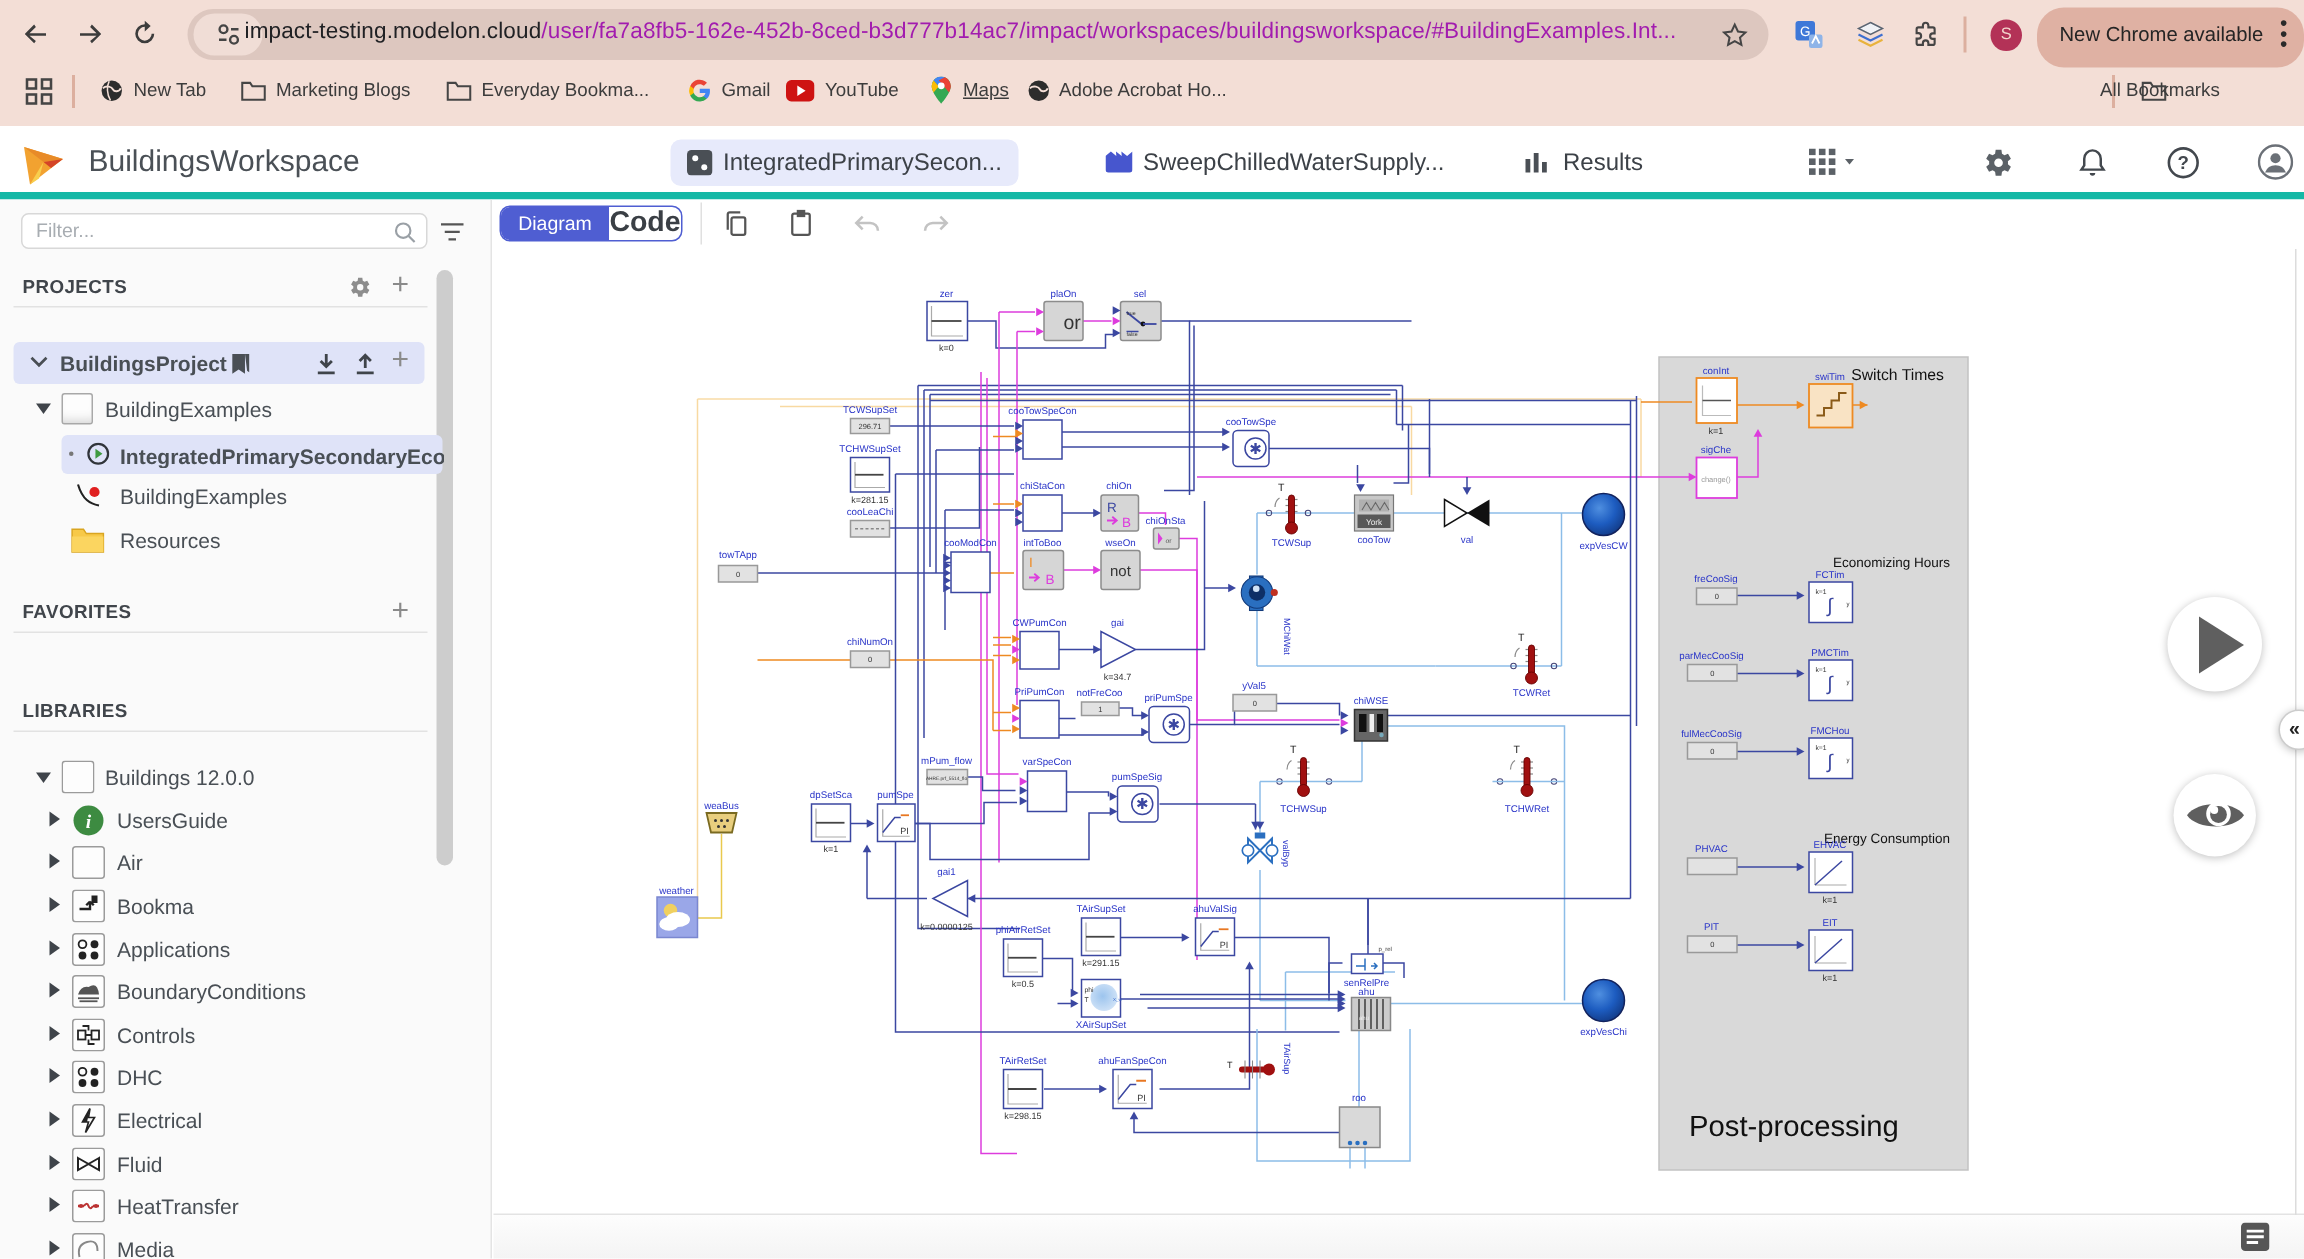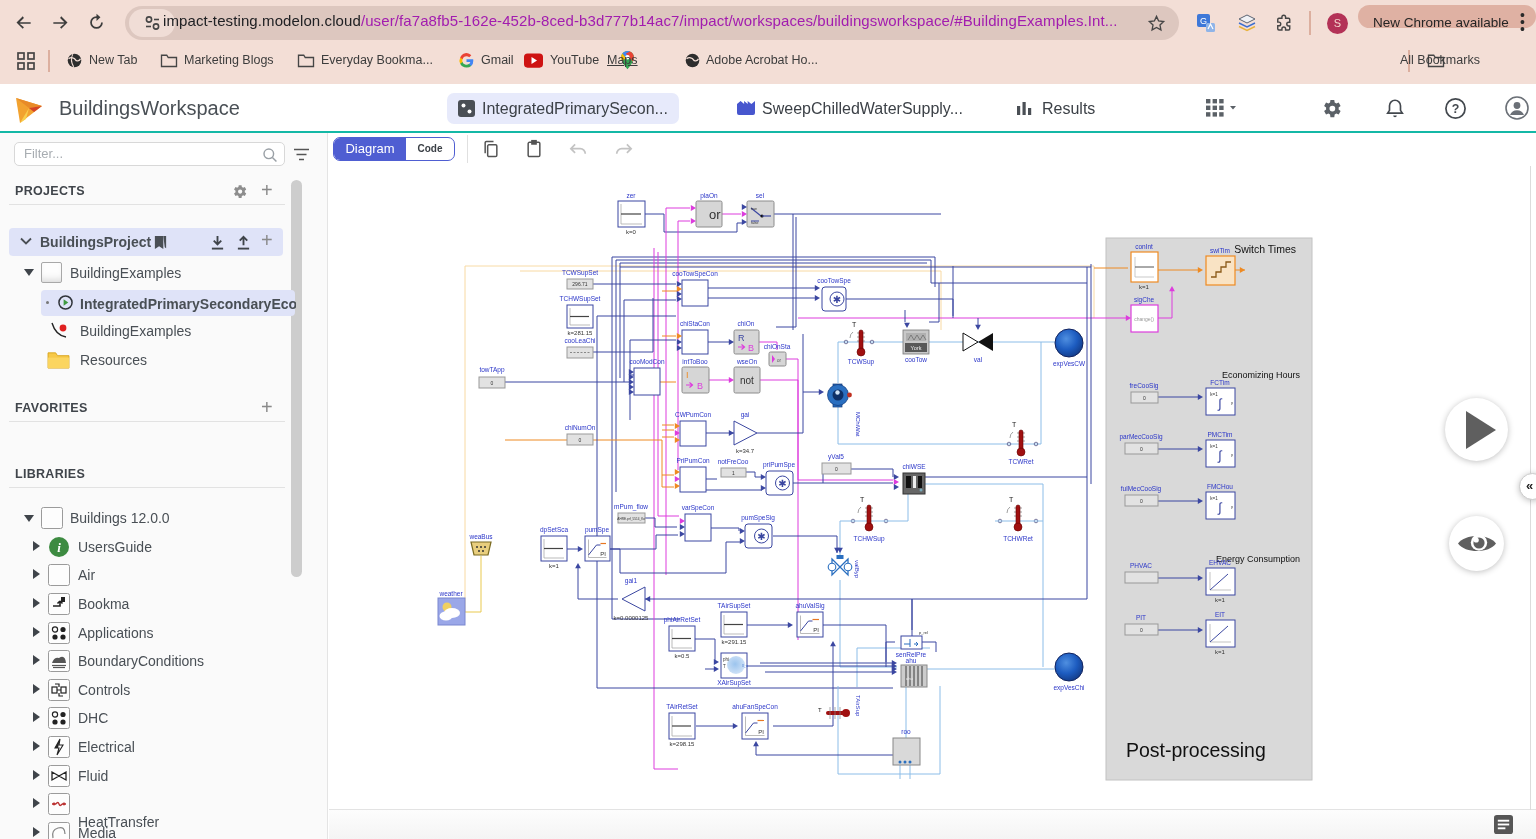--- a/index.html
+++ b/index.html
@@ -7,31 +7,31 @@
   .abs { position:absolute; }
   
   #chrome-top { position:absolute; left:0; top:0; width:1536px; height:84px; background:#f3ded6; }
   #urlbar { position:absolute; left:125px; top:6px; width:1054px; height:34px; background:#ddc7bf; border-radius:17px; }
   #urlbar .tune { position:absolute; left:4px; top:3px; width:46px; height:28px; background:#f0ddd6; border-radius:14px; }
   #urltext { position:absolute; left:163px; top:12px; font-size:15px; color:#202124; letter-spacing:0.1px; }
   #urltext .path { color:#a21caf; }
   .bk { position:absolute; top:53px; font-size:12.5px; color:#3c3c3c; white-space:nowrap; }
   .bkic { position:absolute; top:53px; font-size:13px; color:#444; }
   #avatarS { position:absolute; left:1327px; top:13px; width:21px; height:21px; border-radius:50%; background:#b33257; color:#f3d6cd; font-size:11px; text-align:center; line-height:21px; }
-  #newchrome { position:absolute; left:1358px; top:5px; width:178px; height:23px; background:#dfb1a3; border-radius:18px; font-size:13.5px; color:#252525; line-height:36px; padding-left:15px; }
+  #newchrome { position:absolute; left:1358px; top:5px; width:178px; height:40px; background:#dfb1a3; border-radius:18px; font-size:13.5px; color:#252525; line-height:36px; padding-left:15px; }
   
-  #appbar { position:absolute; left:0; top:84px; width:1536px; height:49px; background:#fff; border-bottom:2px solid #14b8a6; }
+  #appbar { position:absolute; left:0; top:84px; width:1536px; height:49px; background:#fff; border-bottom:5px solid #14b8a6; }
   #appbar .title { position:absolute; left:59px; top:13px; font-size:20px; color:#4a5056; }
   .tabpill { position:absolute; top:9px; height:31px; background:#e7eafb; border-radius:7px; font-size:16px; color:#3c4147; line-height:31px; }
   .apptab { position:absolute; top:9px; height:31px; font-size:16px; color:#3c4147; line-height:31px; }
   
   #toolbar { position:absolute; left:328px; top:133px; width:1208px; height:33px; background:#fff; }
   #seg { position:absolute; left:5px; top:4px; width:122px; height:24px; border:1px solid #4f5ed2; border-radius:7px; overflow:hidden; background:#fff; }
   #seg .d { position:absolute; left:0; top:0; width:72px; height:24px; background:#4f5ed2; color:#fff; font-size:13px; font-weight:normal; text-align:center; line-height:22px; }
-  #seg .c { position:absolute; left:72px; top:0; width:48px; height:24px; color:#3a3f45; font-size:10px; font-weight:bold; text-align:center; line-height:22px; }
+  #seg .c { position:absolute; left:72px; top:0; width:48px; height:24px; color:#3a3f45; font-size:19px; font-weight:bold; text-align:center; line-height:22px; }
   
   #sidebar { position:absolute; left:0; top:133px; width:328px; height:706px; background:#fafafa; border-right:1px solid #e4e4e4; overflow:hidden; }
   #filter { position:absolute; left:14px; top:9px; width:271px; height:24px; border:1px solid #d8d8d8; border-radius:5px; background:#fff; color:#a8adb2; font-size:13px; line-height:22px; padding-left:9px; }
   .sechead { position:absolute; left:15px; font-size:12.5px; font-weight:bold; color:#40454b; letter-spacing:0.3px; }
   .secline { position:absolute; left:9px; width:276px; height:1px; background:#e2e2e2; }
   .srow { position:absolute; font-size:14px; color:#494f55; white-space:nowrap; }
   .g { color:#8a8a8a; }
   #thumb { position:absolute; left:291px; top:47px; width:11px; height:397px; background:#cdcdcd; border-radius:6px; }
   
   .fab { position:absolute; border-radius:50%; background:#fff; box-shadow:0 1px 6px rgba(0,0,0,0.25); }
@@ -117,21 +117,21 @@
       <path d="M9.5 4.5l7 4.5-7 4.5z" fill="#fff"></path>
     </svg>
   <div class="bk" style="left:550px;">YouTube</div>
   <svg style="position:absolute;left:620px;top:51px;" width="15" height="19" viewBox="0 0 16 22">
       <path d="M8 0a7.4 7.4 0 0 0-7.4 7.4C.6 12.9 8 21 8 21s7.4-8.1 7.4-13.6A7.4 7.4 0 0 0 8 0z" fill="#34a853"></path>
       <path d="M8 0a7.4 7.4 0 0 0-5.9 3l4 4.8L10.8.6A7.4 7.4 0 0 0 8 0z" fill="#4285f4"></path>
       <path d="M2.1 3a7.4 7.4 0 0 0-1.5 4.4c0 1.5.6 3.2 1.4 4.9l4.1-4.5z" fill="#fbbc05"></path>
       <path d="M13.9 3A7.4 7.4 0 0 1 15.4 7.4c0 1.5-.6 3.2-1.4 4.9L6.1 2.8 10.8.6A7.4 7.4 0 0 1 13.9 3z" fill="#ea4335"></path>
       <circle cx="8" cy="7.2" r="2.6" fill="#fff"></circle>
     </svg>
-  <div class="bk" style="left:607px;text-decoration:underline;">Maps</div>
+  <div class="bk" style="left:642px;text-decoration:underline;">Maps</div>
   <svg style="position:absolute;left:684px;top:52px;" width="17" height="17" viewBox="0 0 20 20">
       <circle cx="10" cy="10" r="8" fill="#2d2d2d"></circle>
       <path d="M3 8c3-2.5 7-1 8 1s5 2 6-1" stroke="#f3ded6" stroke-width="1.5" fill="none"></path>
     </svg>
   <div class="bk" style="left:706px;">Adobe Acrobat Ho...</div>
   <div class="abs" style="left:1408px;top:50px;width:2px;height:22px;background:#dcaf9f;"></div>
   <svg style="position:absolute;left:1427px;top:52px;" width="18" height="17" viewBox="0 0 24 22">
       <path d="M2 4h7l2 3h11v12H2z" fill="none" stroke="#454545" stroke-width="1.8"></path>
     </svg>
   <div class="bk" style="left:1400px;">All Bookmarks</div>
@@ -372,21 +372,21 @@
     </svg>
     <div class="srow" style="left:78px;top:768px;">Fluid</div>
     <div class="abs" style="left:33px;top:798px;width:0;height:0;border-top:5px solid transparent;border-bottom:5px solid transparent;border-left:7px solid #3f444a;"></div>
     <svg class="abs" style="left:48px;top:793px;" width="22" height="22" viewBox="0 0 22 22">
       <rect x="0.5" y="0.5" width="21" height="21" rx="2" fill="#fdfdfd" stroke="#9b9b9b"></rect>
       <path d="M4 11 h4 m6 0 h4" stroke="#b33" stroke-width="1.6"></path>
       <path d="M8 11 q2-3 3 0 q1 3 3 0" stroke="#b33" stroke-width="1.4" fill="none"></path>
       <circle cx="6" cy="11" r="1.4" fill="#b33"></circle>
       <circle cx="16" cy="11" r="1.4" fill="#b33"></circle>
     </svg>
-    <div class="srow" style="left:78px;top:796px;margin-top:18px;">HeatTransfer</div>
+    <div class="srow" style="left:78px;top:796px;">HeatTransfer</div>
     <div class="abs" style="left:33px;top:827px;width:0;height:0;border-top:5px solid transparent;border-bottom:5px solid transparent;border-left:7px solid #3f444a;"></div>
     <svg class="abs" style="left:48px;top:822px;" width="22" height="22" viewBox="0 0 22 22">
       <rect x="0.5" y="0.5" width="21" height="21" rx="2" fill="#fdfdfd" stroke="#9b9b9b"></rect>
       <path d="M5 16 q-2-8 5-10 q7-2 7 6" fill="none" stroke="#888" stroke-width="1.3"></path>
     </svg>
     <div class="srow" style="left:78px;top:825px;">Media</div>
   </div>
 
 <div class="abs" id="canvas" style="left:329px;top:166px;width:1207px;height:644px;background:#fff;"></div>
 <div class="abs" style="left:329px;top:810px;width:1207px;height:29px;background:linear-gradient(180deg,#fdfdfd,#f4f4f4);"></div>

